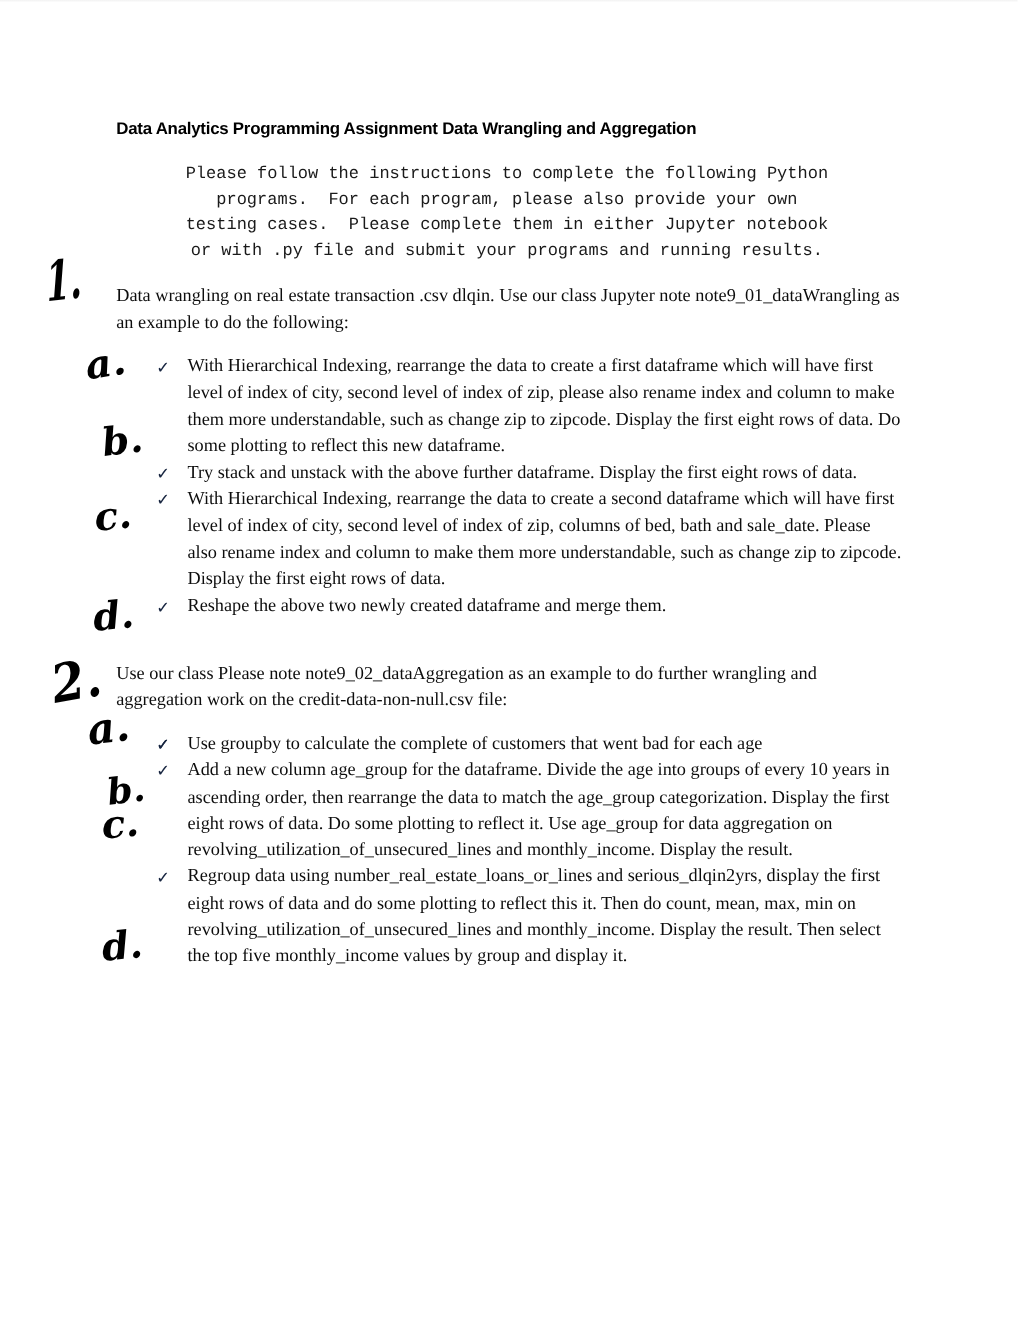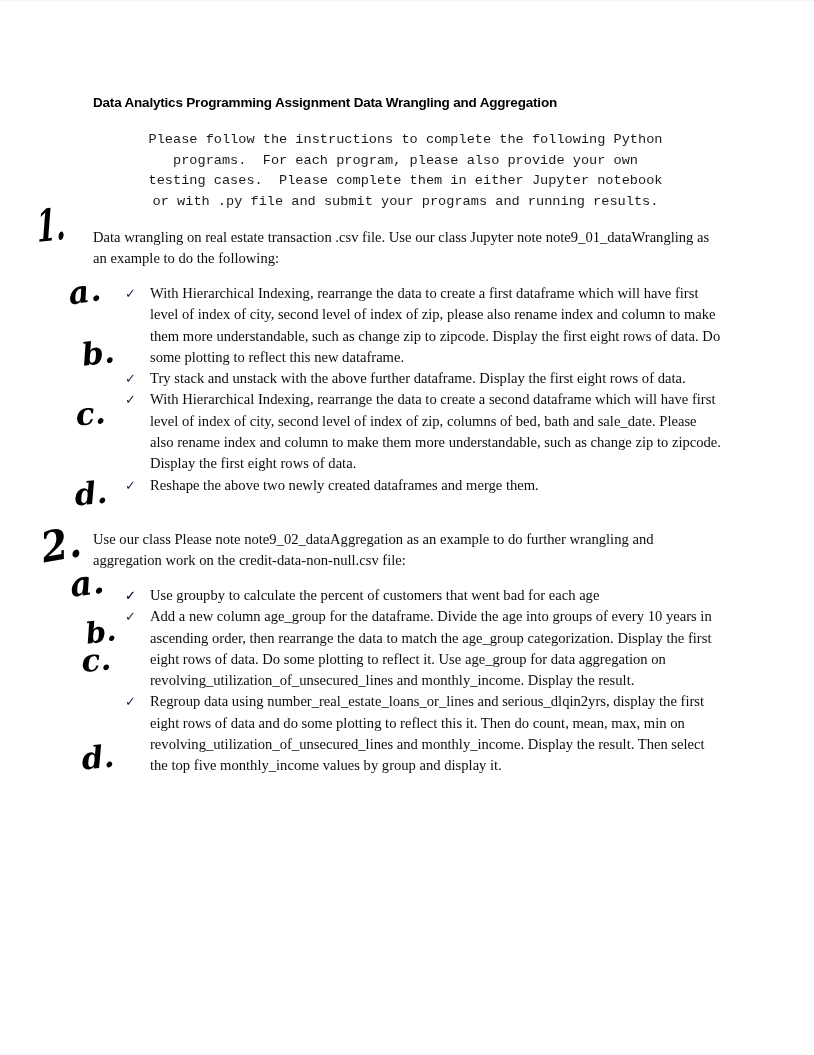--- a/index.html
+++ b/index.html
@@ -188,50 +188,50 @@
 
   <div class="page-top-edge"></div>
 
   <div class="doc-title">Data Analytics Programming Assignment Data Wrangling and Aggregation</div>
 
   <div class="intro-mono">Please follow the instructions to complete the following Python
 programs.  For each program, please also provide your own
 testing cases.  Please complete them in either Jupyter notebook
 or with .py file and submit your programs and running results.</div>
 
-  <div class="para sec-intro" id="sec1-intro">Data wrangling on real estate transaction .csv file. Use our class Jupyter note note9_01_dataWrangling as an example to do the following:</div>
+  <div class="para sec-intro" id="sec1-intro">Data wrangling on real estate transaction .csv dlqin. Use our class Jupyter note note9_01_dataWrangling as an example to do the following:</div>
 
   <div class="bullets" id="sec1-bullets">
     <div class="bullet">
       <span class="tick">✓</span>
       <span>With Hierarchical Indexing, rearrange the data to create a first dataframe which will have first level of index of city, second level of index of zip, please also rename index and column to make them more understandable, such as change zip to zipcode.  Display the first eight rows of data.  Do some plotting to reflect this new dataframe.</span>
     </div>
     <div class="bullet">
       <span class="tick">✓</span>
       <span>Try stack and unstack with the above further dataframe.  Display the first eight rows of data.</span>
     </div>
     <div class="bullet">
       <span class="tick">✓</span>
       <span>With Hierarchical Indexing, rearrange the data to create a second dataframe which will have first level of index of city, second level of index of zip, columns of bed, bath and sale_date.  Please also rename index and column to make them more understandable, such as change zip to zipcode.  Display the first eight rows of data.</span>
     </div>
     <div class="bullet">
       <span class="tick">✓</span>
-      <span>Reshape the above two newly created dataframes and merge them.</span>
+      <span>Reshape the above two newly created dataframe and merge them.</span>
     </div>
   </div>
 
   <div class="para sec-intro" id="sec2-intro">Use our class Please note note9_02_dataAggregation as an example to do further wrangling and aggregation work on the credit-data-non-null.csv file:</div>
 
   <div class="bullets" id="sec2-bullets">
     <div class="bullet">
       <span class="tick">✓</span>
     </div>
     <div class="bullet">
       <span class="tick">✓</span>
-      <span>Use groupby to calculate the percent of customers that went bad for each age</span>
+      <span>Use groupby to calculate the complete of customers that went bad for each age</span>
     </div>
     <div class="bullet">
       <span class="tick">✓</span>
       <span>Add a new column age_group for the dataframe.  Divide the age into groups of every 10 years in ascending order, then rearrange the data to match the age_group categorization.  Display the first eight rows of data.  Do some plotting to reflect it.  Use age_group for data aggregation on revolving_utilization_of_unsecured_lines and monthly_income.  Display the result.</span>
     </div>
     <div class="bullet">
       <span class="tick">✓</span>
       <span>Regroup data using number_real_estate_loans_or_lines and serious_dlqin2yrs, display the first eight rows of data and do some plotting to reflect this it. Then do count, mean, max, min on revolving_utilization_of_unsecured_lines and monthly_income.  Display the result.  Then select the top five monthly_income values by group and display it.</span>
     </div>
   </div>

